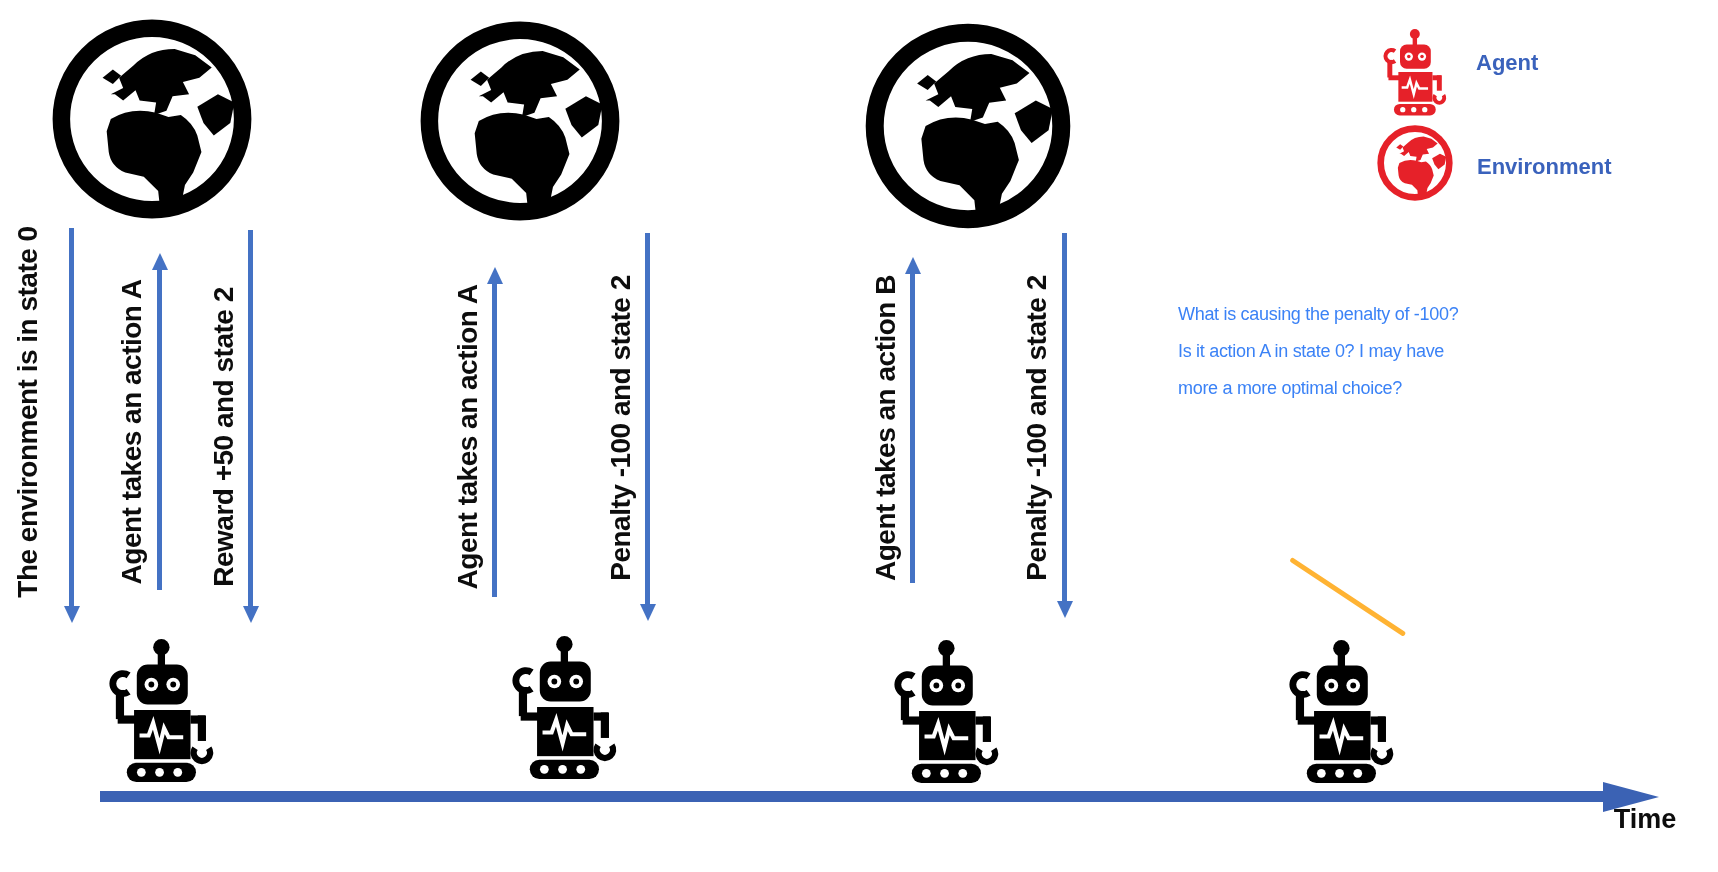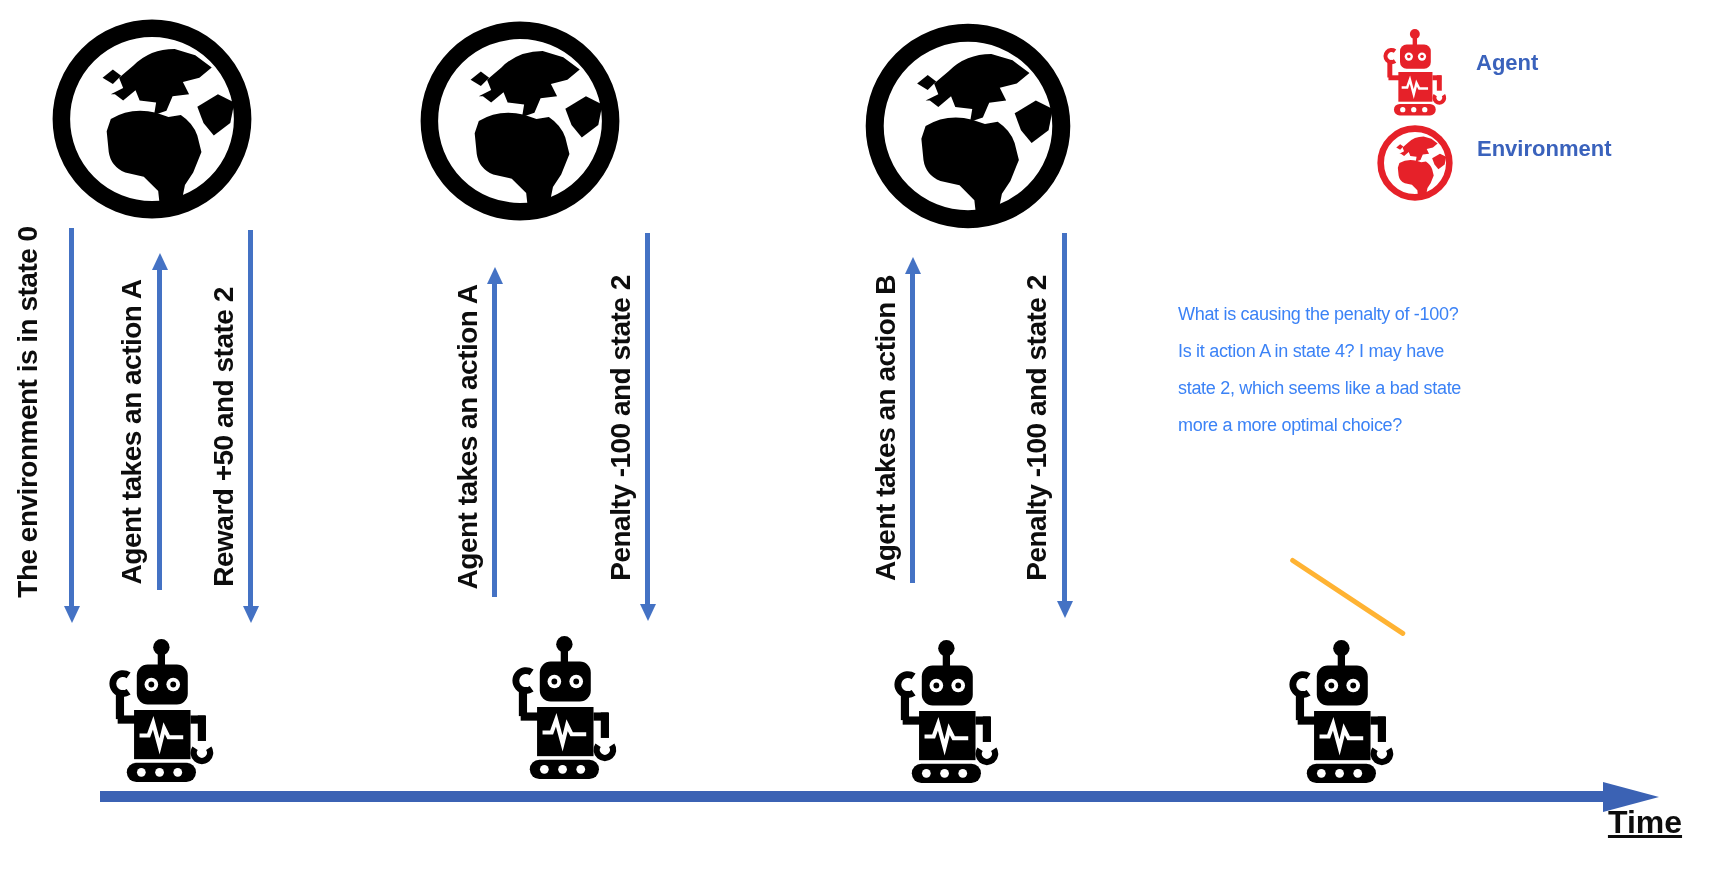--- a/index.html
+++ b/index.html
@@ -25,21 +25,21 @@
     letter-spacing:-0.3px;white-space:nowrap;
   }
   .pointer-line{
     position:absolute;left:1292px;top:557px;width:137px;height:5px;background:#FFB333;
     transform:rotate(33.5deg);transform-origin:0 0;border-radius:3px;
   }
   .time-line{position:absolute;left:100px;top:791px;width:1505px;height:11px;background:#3B62B4;}
   .time-head{position:absolute;left:1603px;top:782px;width:0;height:0;
     border-top:15px solid transparent;border-bottom:15px solid transparent;border-left:56px solid #3B62B4;}
   .time-label{position:absolute;left:1580px;top:804px;width:130px;text-align:center;
-    font-size:32px;font-weight:bold;color:#0d0d0d;text-decoration:underline;}
+    font-size:27px;font-weight:bold;color:#0d0d0d;}
 </style>
 </head>
 <body>
 
 <svg width="0" height="0" style="position:absolute" aria-hidden="true">
   <defs>
     <g id="globe-icon">
       <circle cx="50" cy="50" r="44" fill="none" stroke="currentColor" stroke-width="8.5"></circle>
       <path d="M30 38 l6 -3 -2 -5 7 -6 q8 -8 20 -8 l10 3 8 6 -6 5 -8 2 3 6 -8 1 -3 7 -6 2 1 -6 -8 -1 -2 -5 -6 5 -4 -3 z" fill="currentColor"></path>
       <path d="M26 30 l5 -4 4 3 -4 4 z" fill="currentColor"></path>
@@ -134,27 +134,26 @@
   </div>
 
   <div>
     <svg class="robot" style="left:1374px;top:28px;color:#E62129" width="74" height="88" viewBox="0 0 134 160">
         <use href="#robot-icon"></use>
       </svg>
     <div class="legend-label" style="left:1476px;top:50px">Agent</div>
     <svg class="globe" style="left:1376px;top:124px;color:#E62129" width="78" height="78" viewBox="0 0 100 100">
         <use href="#globe-icon"></use>
       </svg>
-    <div class="legend-label" style="left:1477px;top:136px">Environment</div>
+    <div class="legend-label" style="left:1477px;top:154px">Environment</div>
   </div>
 
   <div class="annotation">
     <div>What is causing the penalty of -100?</div>
-    <div>Is it action A in state 4? I may have</div>
-    <div>state 2, which seems like a bad state</div>
+    <div>Is it action A in state 0? I may have</div>
     <div>more a more optimal choice?</div>
   </div>
   <div class="pointer-line"></div>
 
   <div class="time-line"></div>
   <div class="time-head"></div>
   <div class="time-label">Time</div>
 
 </div>
 

